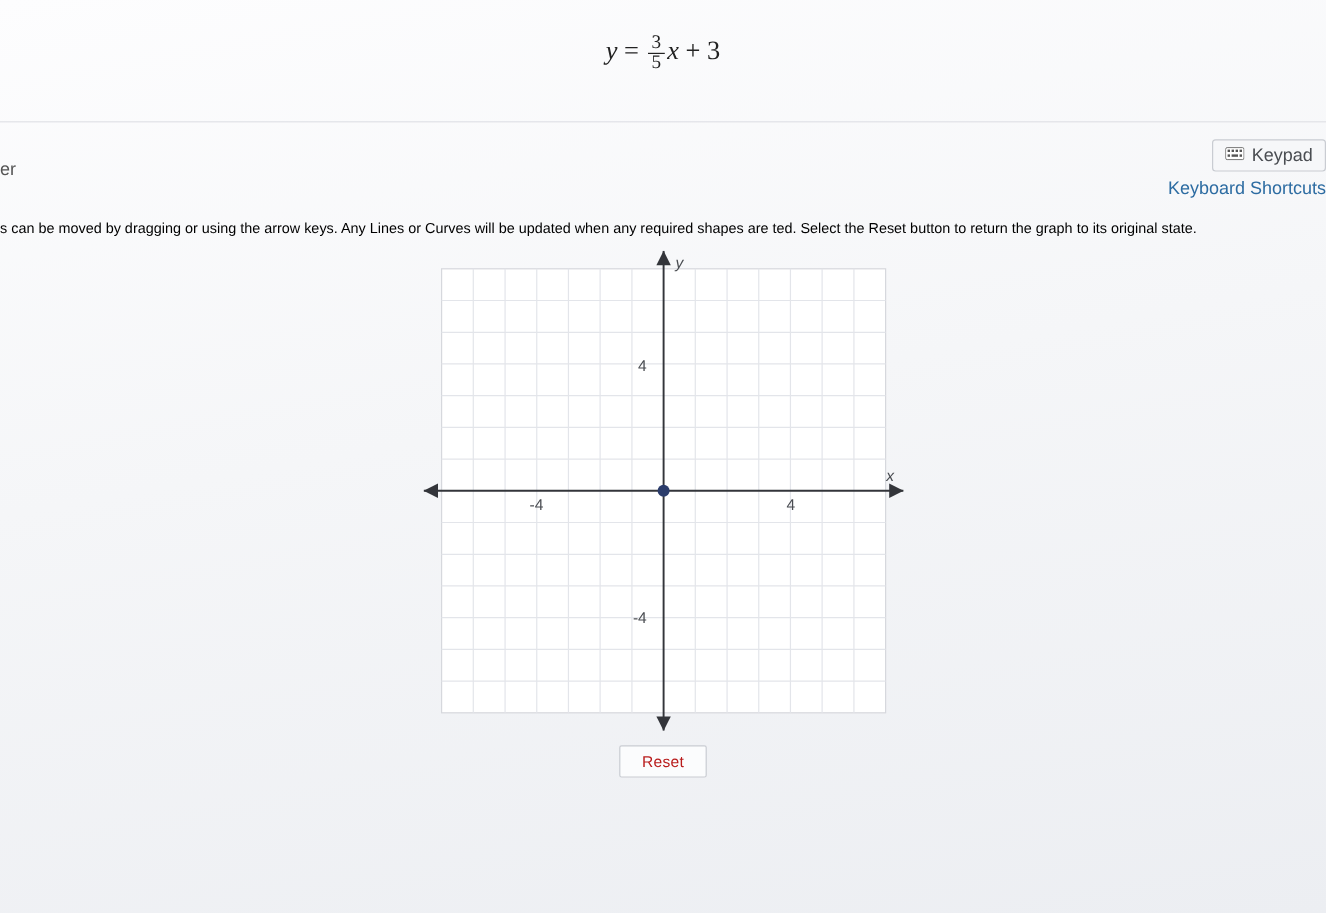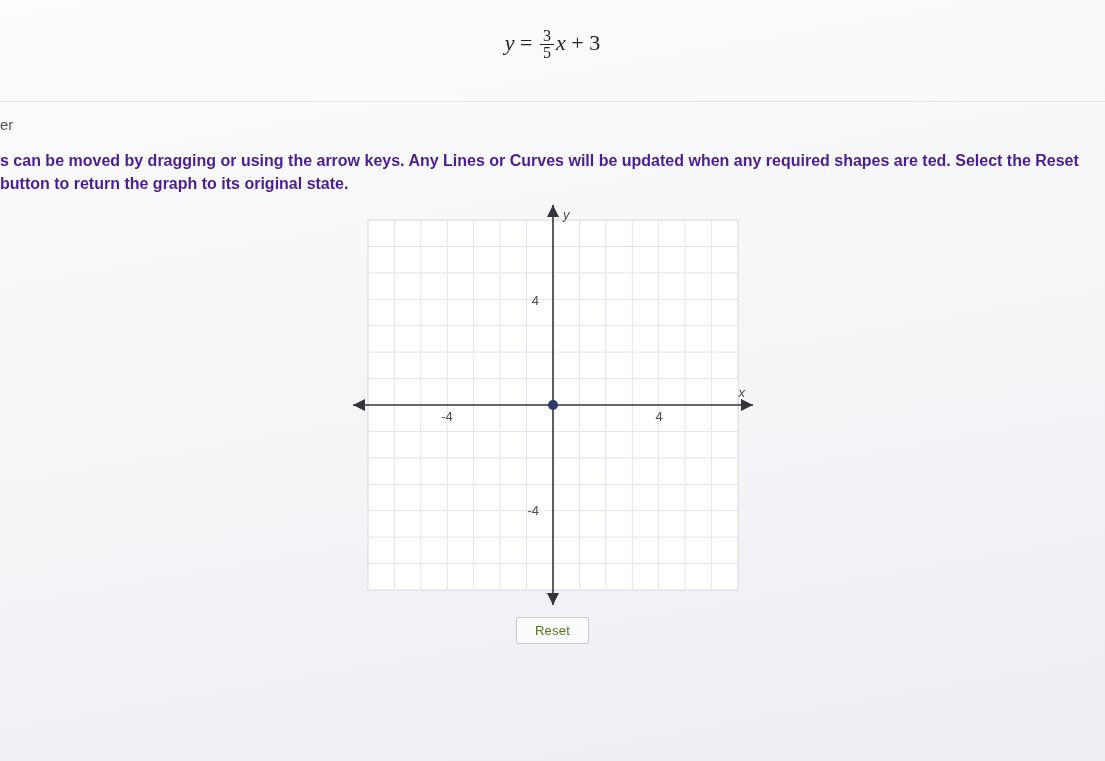--- a/index.html
+++ b/index.html
@@ -64,59 +64,76 @@
     border-radius: 3px;
     cursor: pointer;
   }
   .keypad-btn svg { width: 16px; height: 12px; }
   .shortcut-link {
     color: #2d6ca2;
     font-size: 15px;
     cursor: pointer;
   }
   .instructions {
-    font-size: 16px;
-    color: #4c1d95;
+    font-size: 12px;
+    color: #000000;
     line-height: 1.45;
     padding: 10px 8px 10px 0;
-    font-weight: bold;
   }
   .graph-wrap {
     width: 100%;
     display: flex;
     flex-direction: column;
     align-items: center;
   }
   .graph-panel {
     position: relative;
     width: 400px;
     height: 400px;
   }
   svg.graph { width: 400px; height: 400px; }
   .reset-btn {
     margin-top: 12px;
     border: 1px solid #c9ccd2;
     background: #fbfcfd;
-    color: #4d7c0f;
+    color: #b91c1c;
     font-size: 13px;
     padding: 5px 18px;
     border-radius: 2px;
     cursor: pointer;
     letter-spacing: .2px;
   }
 </style>
 </head>
 <body>
 
 <div class="equation-row">
   <span class="lhs">y</span><span> = </span><span class="frac"><span class="num">3</span><span class="den">5</span></span><span class="lhs">x</span><span> + 3</span>
 </div>
 
 <div class="answer-row">
   <div class="answer-label">er</div>
+  <div class="right-tools">
+    <div class="keypad-btn">
+      <span>
+        <svg viewBox="0 0 24 16">
+            <rect x="0.5" y="0.5" width="23" height="15" rx="2" fill="#fff" stroke="#555"></rect>
+            <rect x="3" y="3" width="3" height="3" fill="#555"></rect>
+            <rect x="8" y="3" width="3" height="3" fill="#555"></rect>
+            <rect x="13" y="3" width="3" height="3" fill="#555"></rect>
+            <rect x="18" y="3" width="3" height="3" fill="#555"></rect>
+            <rect x="3" y="9" width="3" height="3" fill="#555"></rect>
+            <rect x="8" y="9" width="8" height="3" fill="#555"></rect>
+            <rect x="18" y="9" width="3" height="3" fill="#555"></rect>
+          </svg>
+      </span>
+      <span>Keypad</span>
+    </div>
+    <div class="shortcut-link">Keyboard Shortcuts</div>
+  </div>
 </div>
 
 <div class="instructions">s can be moved by dragging or using the arrow keys. Any Lines or Curves will be updated when any required shapes are ted. Select the Reset button to return the graph to its original state.</div>
 
 <div class="graph-wrap">
   <div class="graph-panel">
     <svg class="graph" viewBox="0 0 400 400">
 
       <rect x="15" y="15" width="370" height="370" fill="#ffffff" stroke="#d6d8dd" stroke-width="1"></rect>
 

